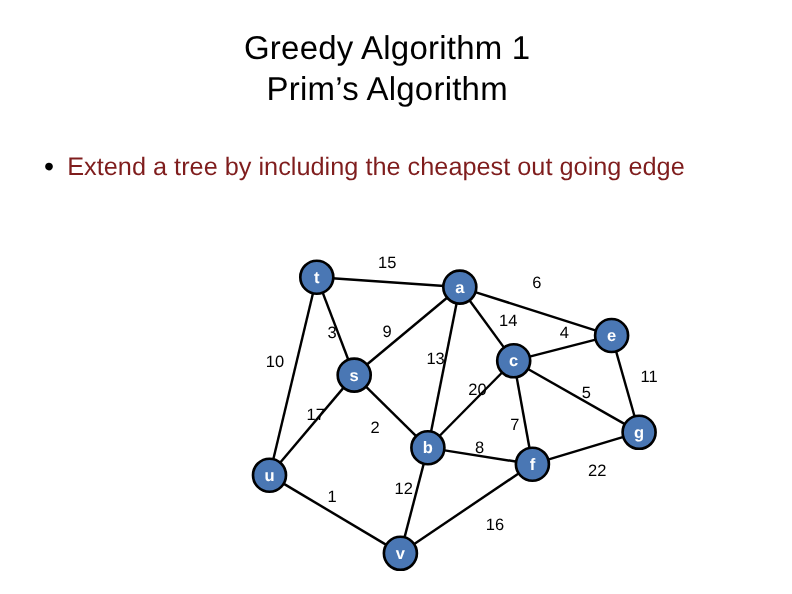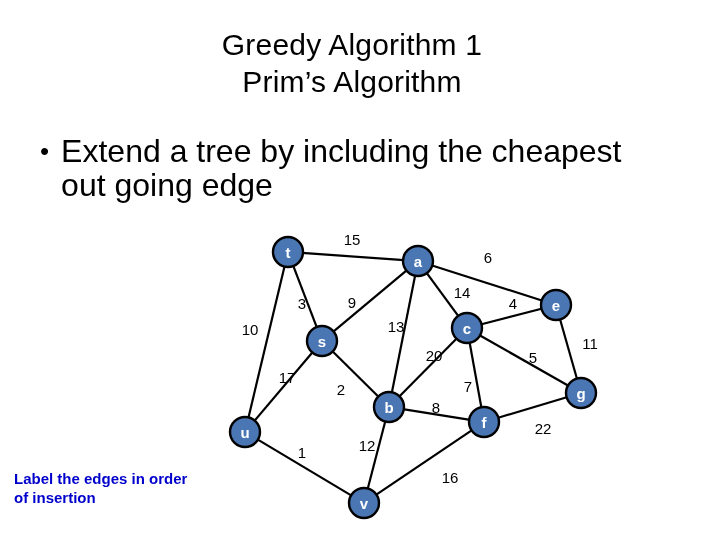--- a/index.html
+++ b/index.html
@@ -16,21 +16,21 @@
   }
 
   .bullet-row{
     position:absolute;left:40px;top:134px;width:640px;
     display:flex;align-items:flex-start;
   }
   .bullet-dot{
     font-size:26px;line-height:34px;margin-right:12px;color:#000;
   }
   .bullet-text{
-    font-size:32px;line-height:34px;color:#000000;max-width:578px;
+    font-size:23px;line-height:34px;color:#7f1d1d;max-width:578px;
   }
 
   .note{
     position:absolute;left:14px;
     font-size:15px;line-height:19px;font-weight:bold;color:#0000CC;
     width:175px;white-space:pre-line;
   }
   #note-1{top:367px;}
   #note-2{top:469px;}
 
@@ -52,21 +52,20 @@
 <div id="slide">
 
   <div class="title">Greedy Algorithm 1
 Prim’s Algorithm</div>
 
   <div class="bullet-row">
     <span class="bullet-dot">•</span>
     <span class="bullet-text">Extend a tree by including the cheapest out going edge</span>
   </div>
 
-  <div class="note" id="note-2">Label the edges in order of insertion</div>
 
   <svg id="graph" viewBox="0 0 720 540">
     <g id="edge-layer">
         <line x1="301.9665698268524" y1="252.96691637262825" x2="404.0334301731476" y2="260.03308362737175" class="edge-line"></line>
         <line x1="292.99615363787933" y1="265.07816687562536" x2="317.00384636212067" y2="327.92183312437464" class="edge-line"></line>
         <line x1="284.74708628557295" y1="265.6168481069039" x2="248.25291371442705" y2="418.3831518930961" class="edge-line"></line>
         <line x1="332.75509791436326" y1="332.0374184046973" x2="407.24490208563674" y2="269.9625815953027" class="edge-line"></line>
         <line x1="312.9568086194736" y1="351.68740799516763" x2="254.04319138052642" y2="421.31259200483237" class="edge-line"></line>
         <line x1="331.97364531675686" y1="350.8247849388948" x2="379.02635468324314" y2="397.1752150611052" class="edge-line"></line>
         <line x1="431.33841974795877" y1="265.2528294848564" x2="542.6615802520413" y2="300.7471705151436" class="edge-line"></line>

